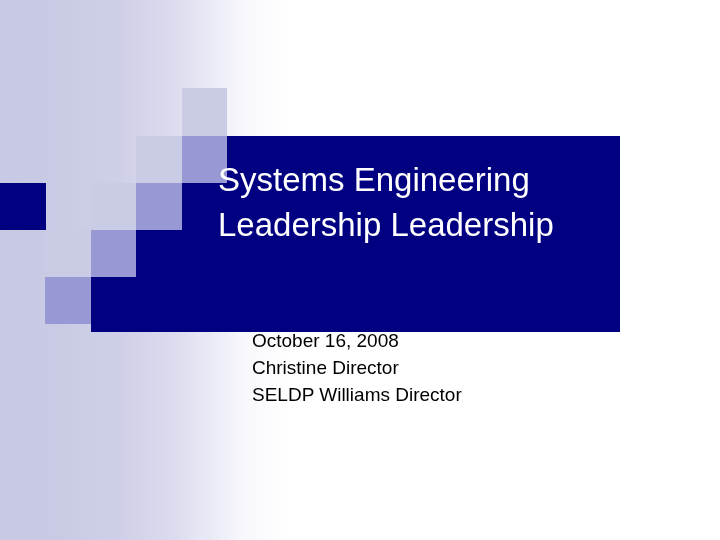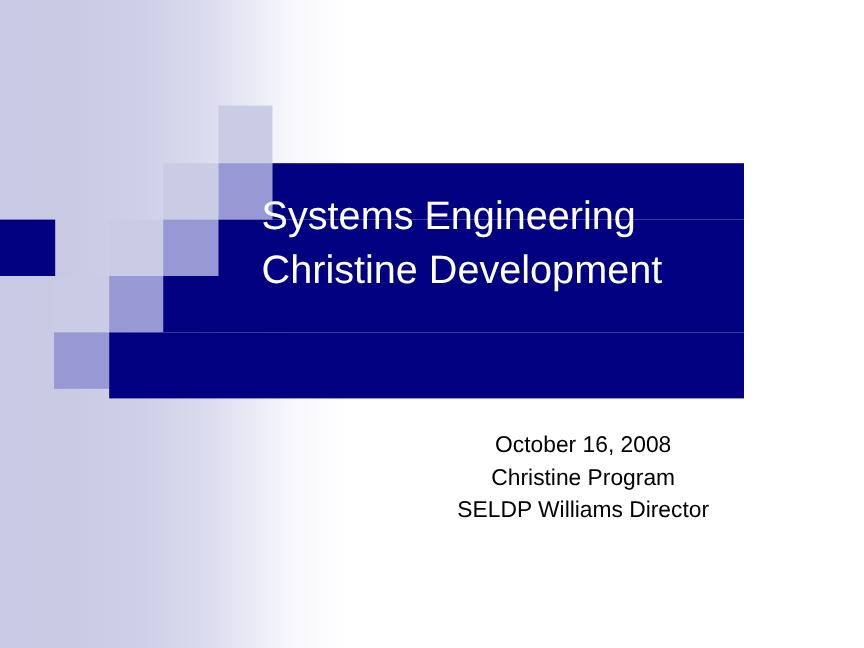--- a/index.html
+++ b/index.html
@@ -65,23 +65,23 @@
     font-size: 33px;
     line-height: 45px;
     font-weight: normal;
     letter-spacing: 0px;
     white-space: nowrap;
   }
 
   .subtitle-block {
     position: absolute;
     left: 252px;
-    top: 358px;
+    top: 327px;
     width: 468px;
-    text-align: center;
+    text-align: left;
   }
   .subtitle-line {
     color: #000000;
     font-size: 19px;
     line-height: 27px;
     font-weight: normal;
     white-space: nowrap;
   }
 </style>
 </head>
@@ -105,22 +105,22 @@
 
   <div class="navy-chip" style="left:0px; top:183px; width:46px; height:47px;"></div>
 
   <div class="band-piece" style="left:227px; top:136px; width:493px; height:47px;"></div>
   <div class="band-piece" style="left:182px; top:183px; width:538px; height:47px;"></div>
   <div class="band-piece" style="left:136px; top:230px; width:584px; height:47px;"></div>
   <div class="band-piece" style="left:91px; top:277px; width:629px; height:55px;"></div>
 
   <div class="title-block">
     <div class="title-line">Systems Engineering</div>
-    <div class="title-line">Christine Development</div>
+    <div class="title-line">Leadership Leadership</div>
   </div>
 
   <div class="subtitle-block">
     <div class="subtitle-line">October 16, 2008</div>
-    <div class="subtitle-line">Christine Program</div>
+    <div class="subtitle-line">Christine Director</div>
     <div class="subtitle-line">SELDP Williams Director</div>
   </div>
 
 </div>
 
 </body></html>

